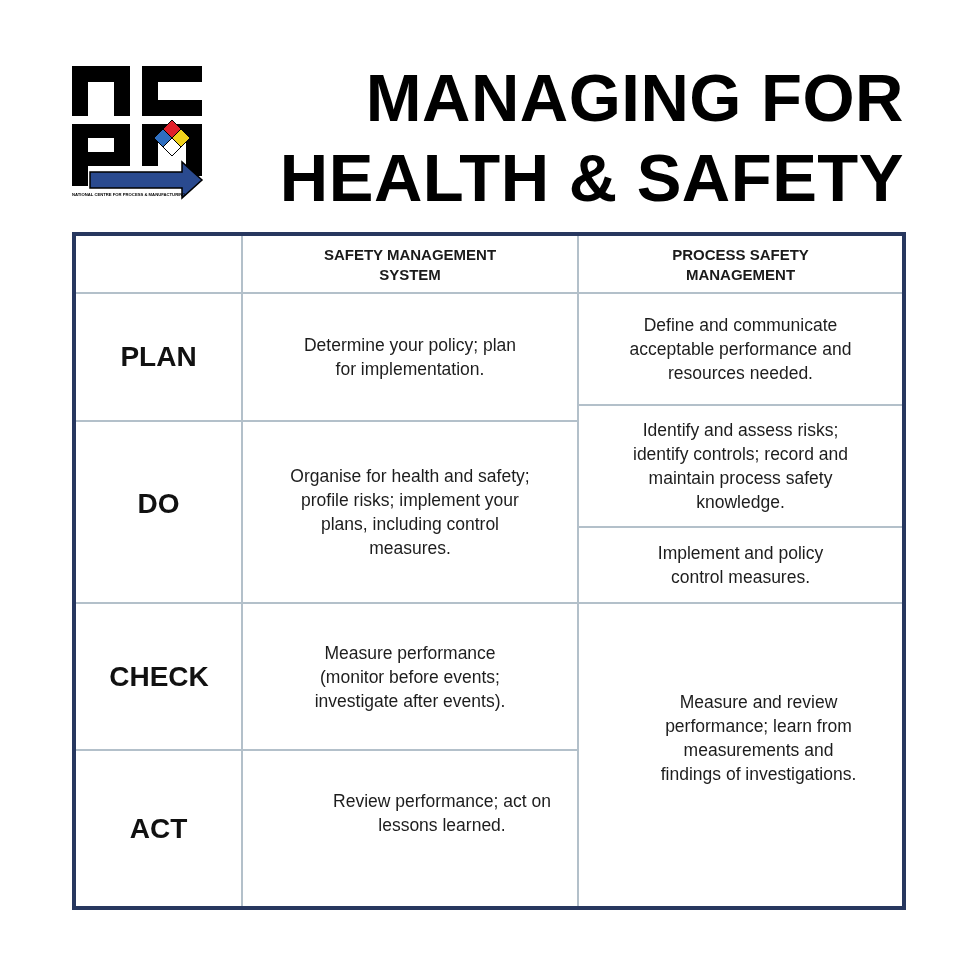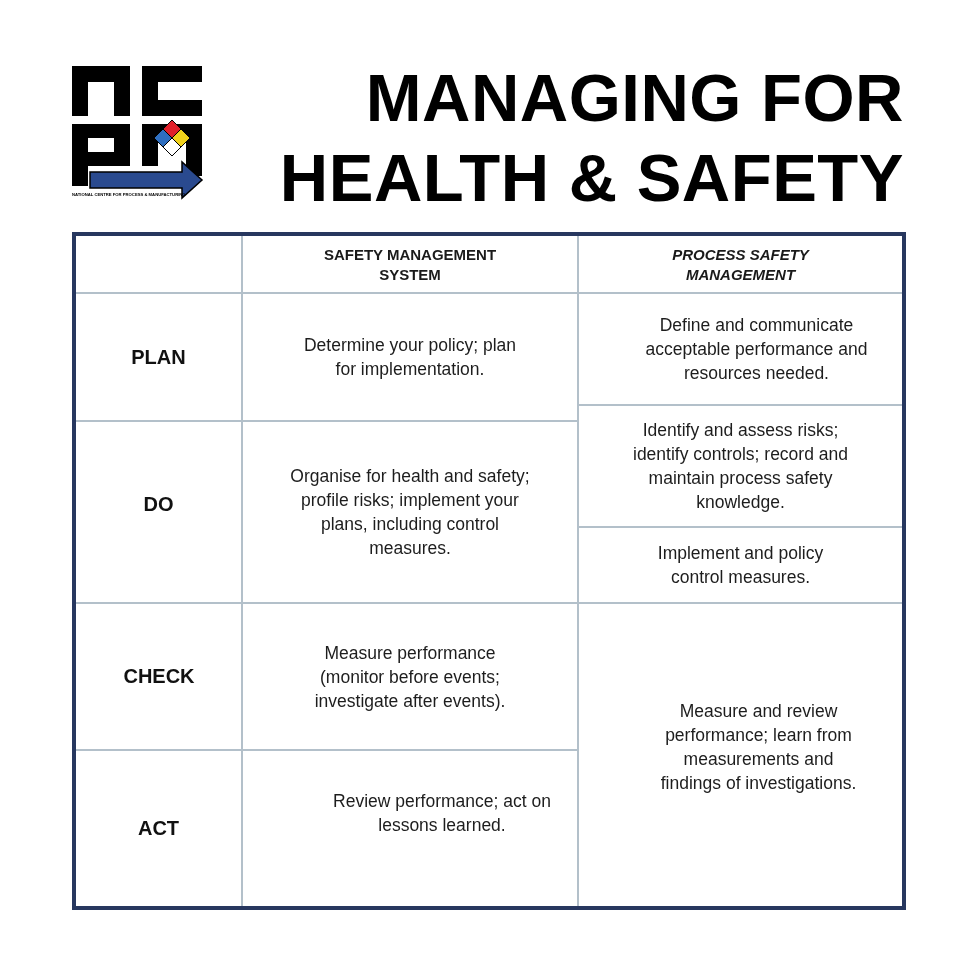--- a/index.html
+++ b/index.html
@@ -8,21 +8,21 @@
   .logo { position:absolute; left:72px; top:66px; width:134px; height:134px; }
   .title { position:absolute; right:76px; top:58px; text-align:right; font-weight:bold;
            font-size:67px; line-height:80px; letter-spacing:0.5px; color:#000; }
   .table { position:absolute; left:72px; top:232px; width:834px; height:678px;
            box-sizing:border-box; border:4px solid #27375f;padding-left:32px; }
   .cell { position:absolute; box-sizing:border-box; display:flex; align-items:center;
           justify-content:center; text-align:center; }
   .vline { position:absolute; width:2px; background:#b3c0ca; }
   .hline { position:absolute; height:2px; background:#b3c0ca; }
   .hdr { font-weight:bold; font-size:15px; line-height:20px; color:#1a1a1a; }
-  .phase { font-weight:bold; font-size:20px; color:#111; }
+  .phase { font-weight:bold; font-size:28px; color:#111; }
   .txt { font-size:17.5px; line-height:24px; color:#1d1d1d; padding:0 22px; }
 </style>
 </head>
 <body>
 
 <div class="logo">
   <svg width="134" height="134" viewBox="0 0 134 134">
 
     <path d="M0 0 H58 V50 H42 V16 H16 V50 H0 Z" fill="#000"></path>
 
@@ -59,21 +59,21 @@
   <div class="hline" style="left:0; top:366px; width:826px;"></div>
   <div class="hline" style="left:0; top:513px; width:502px;"></div>
 
   <div class="hline" style="left:502px; top:168px; width:324px;"></div>
   <div class="hline" style="left:502px; top:290px; width:324px;"></div>
 
   <div class="cell hdr" style="left:0; top:0; width:166px; height:57px;"></div>
   <div class="cell hdr" style="left:167px; top:0; width:334px; height:57px; padding:0 60px;">
     <span>SAFETY MANAGEMENT SYSTEM</span>
   </div>
-  <div class="cell hdr" style="left:503px; top:0; width:323px; height:57px; padding:0 80px;font-style:italic;">
+  <div class="cell hdr" style="left:503px; top:0; width:323px; height:57px; padding:0 80px;">
     <span>PROCESS SAFETY MANAGEMENT</span>
   </div>
 
   <div class="cell phase" style="left:0; top:58px; width:165px; height:126px;">PLAN</div>
   <div class="cell phase" style="left:0; top:186px; width:165px; height:164px;">DO</div>
   <div class="cell phase" style="left:0; top:368px; width:166px; height:145px;text-align:right;">CHECK</div>
   <div class="cell phase" style="left:0; top:515px; width:165px; height:155px;">ACT</div>
 
   <div class="cell txt" style="left:167px; top:58px; width:334px; height:126px; padding:0 60px;">
     <span>Determine your policy; plan for implementation.</span>
@@ -81,25 +81,25 @@
   <div class="cell txt" style="left:167px; top:186px; width:334px; height:180px; padding:0 40px;">
     <span>Organise for health and safety; profile risks; implement your plans, including control measures.</span>
     </div>
   <div class="cell txt" style="left:167px; top:368px; width:334px; height:145px; padding:0 60px;">
     <span>Measure performance (monitor before events; investigate after events).</span>
     </div>
   <div class="cell txt" style="left:167px; top:515px; width:334px; height:124px; padding:0 40px;margin-left:32px;">
     <span>Review performance; act on lessons learned.</span>
     </div>
 
-  <div class="cell txt" style="left:503px; top:58px; width:323px; height:110px; padding:0 30px;margin-left:16px;">
+  <div class="cell txt" style="left:503px; top:58px; width:323px; height:110px; padding:0 30px;">
     <span>Define and communicate acceptable performance and resources needed.</span>
     </div>
   <div class="cell txt" style="left:503px; top:170px; width:323px; height:120px; padding:0 36px;">
     <span>Identify and assess risks; identify controls; record and maintain process safety knowledge.</span>
     </div>
   <div class="cell txt" style="left:503px; top:292px; width:323px; height:74px; padding:0 60px;">
     <span>Implement and policy control measures.</span>
     </div>
-  <div class="cell txt" style="left:503px; top:360px; width:359px; height:302px; padding:0 76px;">
+  <div class="cell txt" style="left:503px; top:351px; width:359px; height:302px; padding:0 76px;">
     <span>Measure and review performance; learn from measurements and findings of investigations.</span>
     </div>
 </div>
 
 </body></html>

